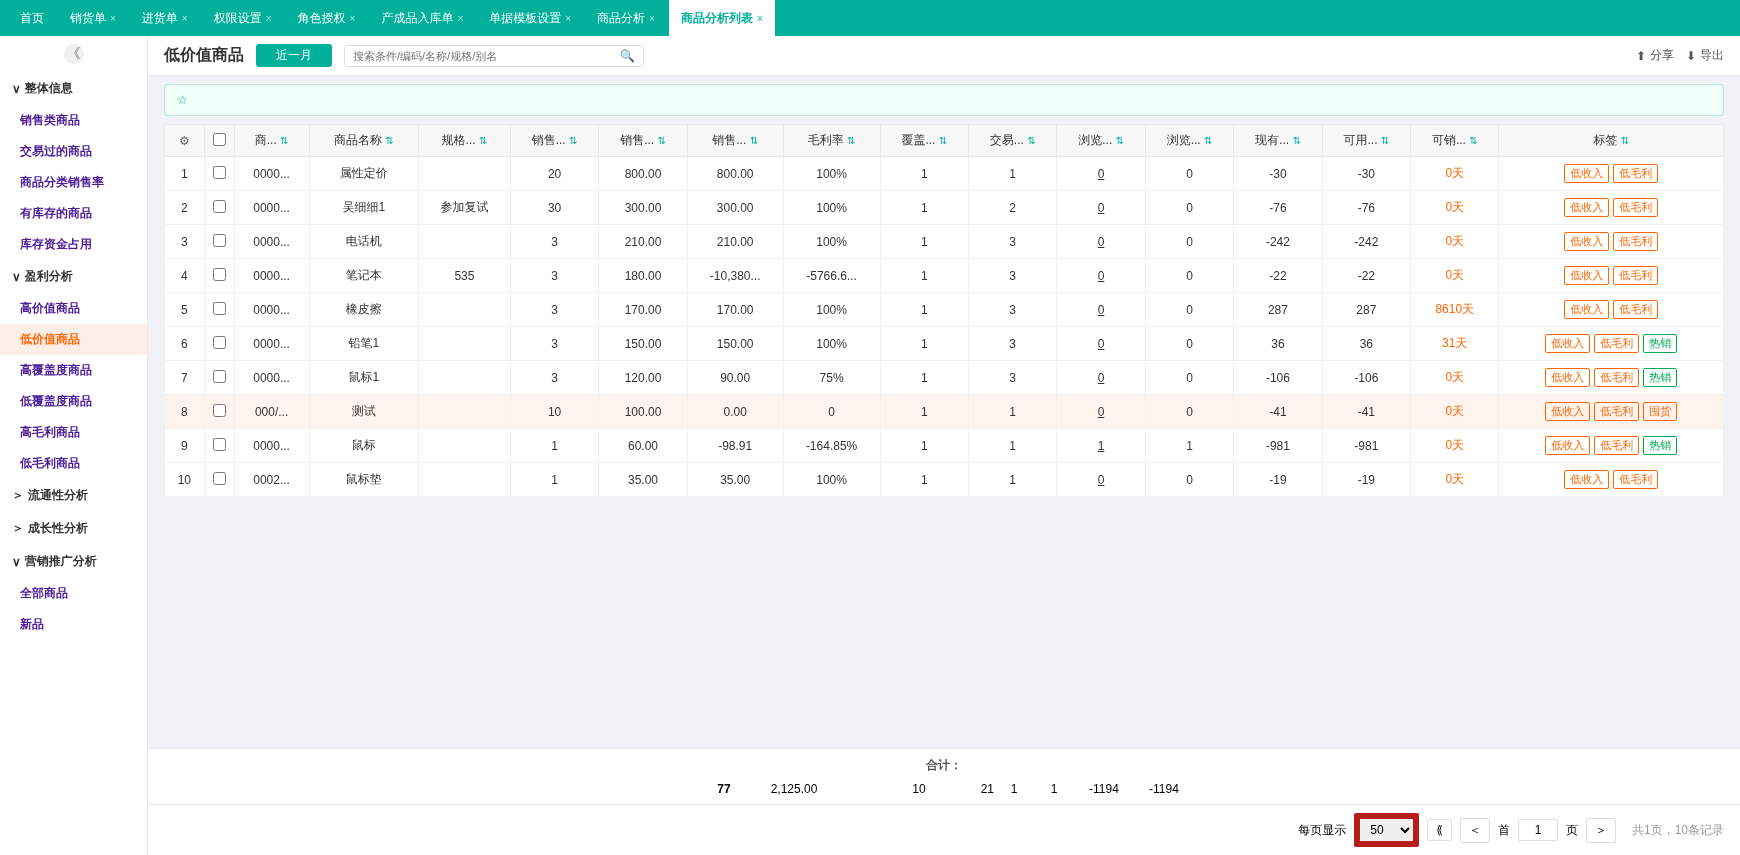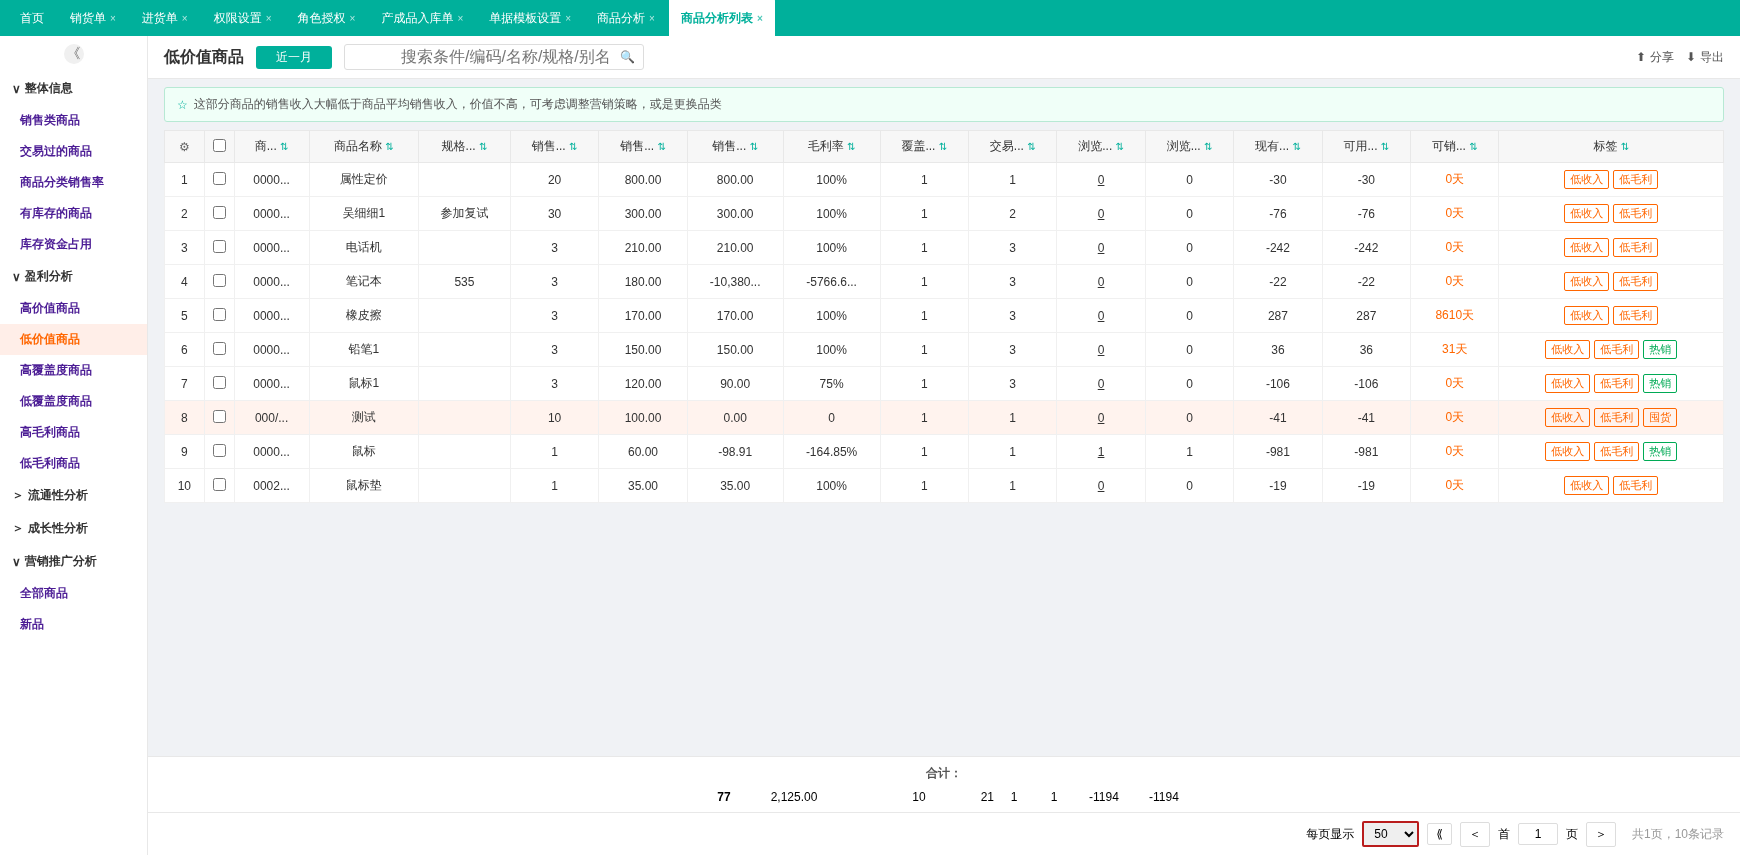--- a/index.html
+++ b/index.html
@@ -97,24 +97,23 @@
       border: 1px solid #ddd;
       border-radius: 3px;
       padding: 3px 8px;
       gap: 4px;
       flex: 1;
       max-width: 300px;
     }
     .search-box input {
       border: none;
       outline: none;
-      font-size: 16px;
+      font-size: 11px;
       color: #000000;
       width: 100%;
-      margin-left: 48px;
     }
     .header-actions {
       margin-left: auto;
       display: flex;
       gap: 12px;
     }
     .action-btn {
       display: flex;
       align-items: center;
       gap: 4px;
@@ -213,21 +212,21 @@
       border-radius: 2px;
     }
     .page-input {
       width: 40px;
       border: 1px solid #ddd;
       text-align: center;
       padding: 3px;
       border-radius: 2px;
     }
     .per-page-select {
-      border: 2px solid #b91c1c;
+      border: 6px solid #b91c1c;
       padding: 3px 6px;
       border-radius: 2px;
     }
 
     .collapse-btn {
       cursor: pointer;
       color: #666;
       font-size: 14px;
       padding: 4px;
       background: #f0f0f0;
@@ -340,21 +339,20 @@
         </button>
         <button class="action-btn">
           <span>⬇</span>
           <span>导出</span>
         </button>
       </div>
     </div>
 
     <div class="notice-bar">
       <span style="color:#00b09b;">☆</span>
-      <span>这部分商品的销售收入大幅低于商品平均销售收入，价值不高，可考虑调整营销策略，或是更换品类</span>
     </div>
 
     <div class="table-wrapper">
       <table>
         <thead>
           <tr>
             <th><span style="color:#666;">⚙</span></th>
             <th class="checkbox-col"><input type="checkbox" style=""></th>
             <th>商... <span class="sort-icon">⇅</span></th>
             <th>商品名称 <span class="sort-icon">⇅</span></th>

